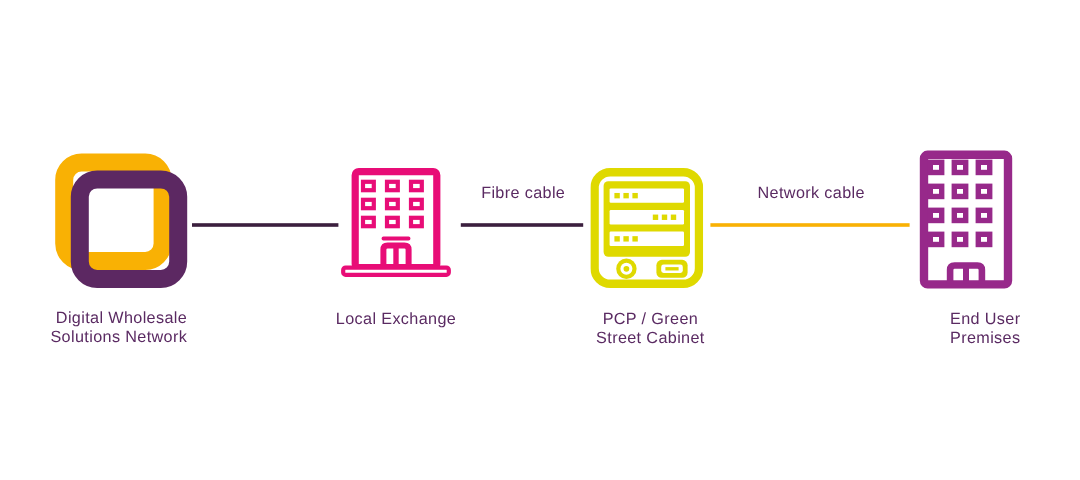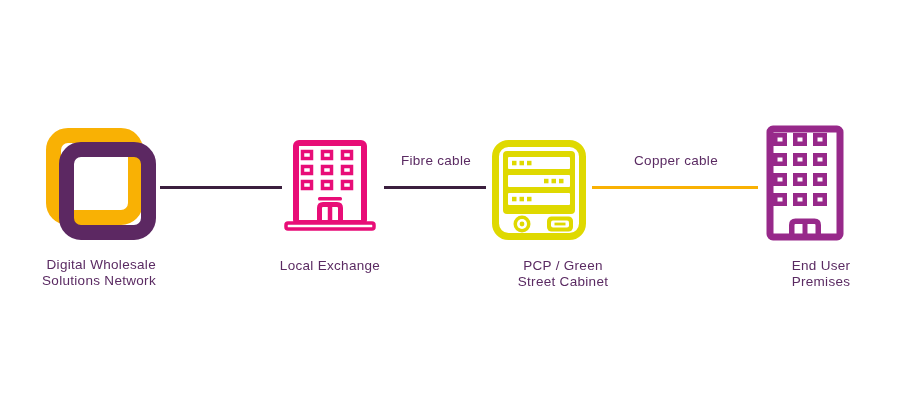--- a/index.html
+++ b/index.html
@@ -32,21 +32,21 @@
   .link-label-fibre{left:436px;text-align:center;}
   .link-label-copper{left:676px;}
   
   figure{margin:0;}
   .caption{
     transform:translateX(-50%);text-align:center;color:#5A2A62;
     font-size:13.5px;line-height:16px;letter-spacing:.3px;white-space:pre-line;
   }
   .cap-network{left:99px;top:257px;text-align:right;}
   .cap-exchange{left:330px;top:258px;}
-  .cap-cabinet{left:563px;top:258px;}
+  .cap-cabinet{left:542px;top:258px;}
   .cap-premises{left:821px;top:258px;}
   
   .icon-exchange{left:283px;top:137px;}
   .icon-cabinet{left:492px;top:140px;}
   .icon-premises{left:765px;top:124px;}
 </style>
 </head>
 <body>
 
 <figure>
@@ -109,21 +109,21 @@
     <circle cx="30" cy="84" r="5" fill="#ffffff"></circle>
     <circle cx="30" cy="84" r="2.4" fill="#DFD900"></circle>
     <rect x="55" y="76.5" width="26" height="15" rx="4.5" fill="#DFD900"></rect>
     <rect x="59" y="80.5" width="18" height="7" rx="2" fill="#ffffff"></rect>
     <rect x="62.5" y="82.6" width="11" height="2.8" fill="#DFD900"></rect>
   </svg>
   <figcaption class="abs caption cap-cabinet">PCP / Green
 Street Cabinet</figcaption>
 </figure>
 
-<div class="abs link-label link-label-copper">Copper cable</div>
+<div class="abs link-label link-label-copper">Network cable</div>
 <div class="abs link link-yellow link-3"></div>
 
 <figure>
   <svg class="abs icon-premises" width="80" height="117" viewBox="0 0 80 117">
     <g stroke="#97298A" fill="none">
       <rect x="5" y="5" width="70" height="108" rx="3" stroke-width="7"></rect>
       <g stroke-width="4.5">
         <rect x="10.25" y="11.25" width="9.5" height="8.5"></rect>
           <rect x="30.25" y="11.25" width="9.5" height="8.5"></rect>
           <rect x="50.25" y="11.25" width="9.5" height="8.5"></rect>

